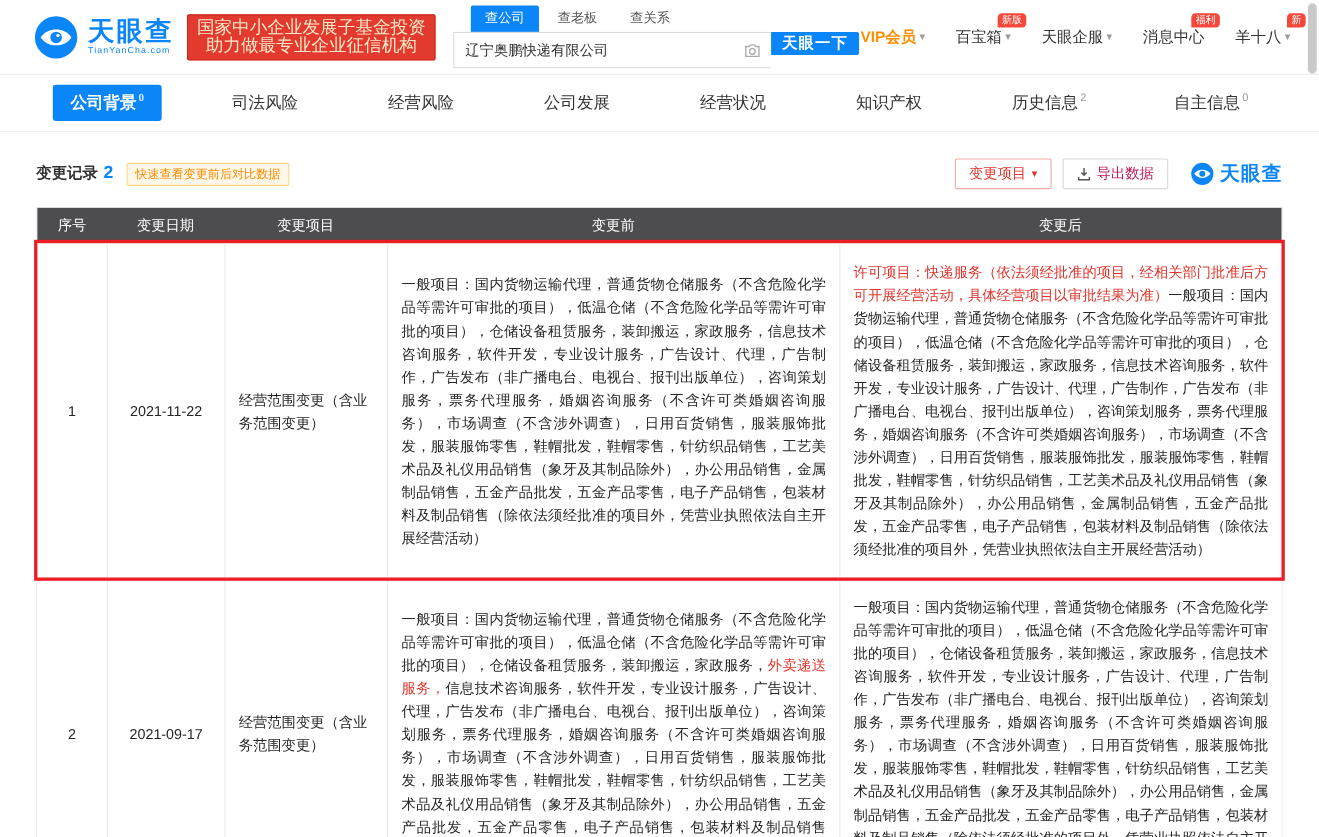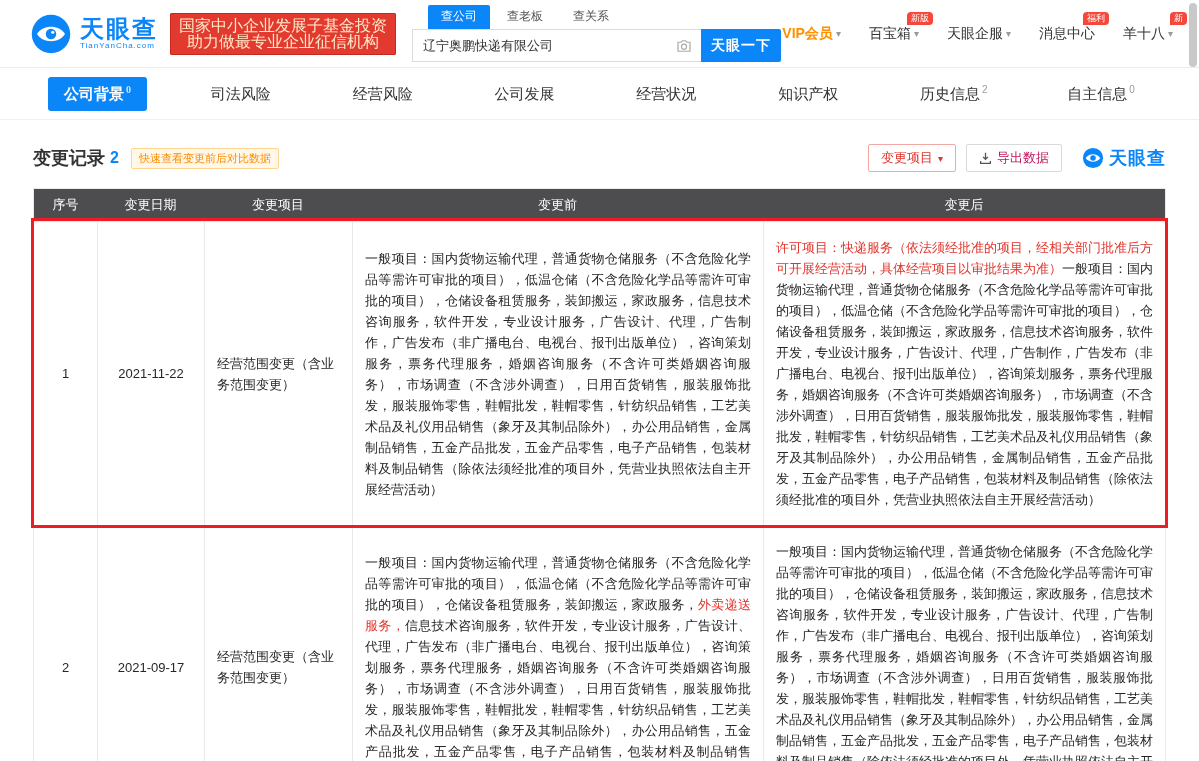--- a/index.html
+++ b/index.html
@@ -23,21 +23,21 @@
   .search-tabs { display:flex; gap:4px; }
   .search-tab { font-size:12px; padding:3px 13px 4px; color:#555; cursor:pointer;
     border-radius:2px 2px 0 0; }
   .search-tab.active { background:#0b86f8; color:#ffffff;margin-left:16px; }
   .search-row { display:flex; }
   .search-input-wrap { width:289px; height:33px; border:1px solid #dcdcdc; border-right:none;
     display:flex; align-items:center; background:#fff; }
   input.search-input { flex:1; border:none; outline:none; font-size:13px; padding:0 10px;
     color:#333; font-family:inherit; background:transparent; }
   .camera-icon { width:18px; height:18px; margin-right:8px; opacity:.55; flex:none; cursor:pointer; }
-  .search-button { width:80px; height:33px; background:#0b86f8; color:#fff; font-size:14px;
+  .search-button { width:80px; height:21px; background:#0b86f8; color:#fff; font-size:14px;
     font-weight:bold; border:none; border-radius:0 2px 2px 0; cursor:pointer;
     font-family:inherit; letter-spacing:1px; }
 
   
   .top-menu { margin-left:auto; display:flex; align-items:center; gap:28px; font-size:14px; }
   .menu-item { position:relative; display:flex; align-items:center; gap:3px; cursor:pointer;
     white-space:nowrap; }
   .menu-item.vip { color:#ff9000; font-weight:bold; }
   .caret { font-size:10px; color:#9b9b9b; }
   .mini-badge { position:absolute; top:-13px; right:-14px; background:#f5483b; color:#fff;
@@ -48,21 +48,21 @@
   .nav-bar { display:flex; align-items:center; justify-content:space-between; height:52px;
     padding:0 48px; border-bottom:1px solid #f0f0f0; background:#fff; }
   .nav-tab { font-size:15px; color:#333; padding:7px 16px; cursor:pointer; position:relative; }
   .nav-tab.active { background:#0b86f8; color:#fff; border-radius:3px; font-weight:bold;font-family:Liberation Serif, serif; }
   .nav-count { font-size:10px; color:#9b9b9b; margin-left:2px; }
   .nav-tab.active .nav-count { color:#cfe6ff; }
 
   
   .section-wrap { padding:24px 33px 0; }
   .section-header { display:flex; align-items:center; margin-bottom:16px; }
-  .page-title { font-size:18px; font-weight:bold; color:#333; }
+  .page-title { font-size:14px; font-weight:bold; color:#333; }
   .title-count { color:#0b86f8; font-weight:bold; margin-left:5px; font-size:16px; }
   .tip-badge { margin-left:12px; font-size:11px; color:#ff8a00; background:#fff8e9;
     border:1px solid #ffd591; padding:2px 7px; border-radius:2px; }
   .header-actions { margin-left:auto; display:flex; align-items:center; gap:10px; }
   .btn { height:28px; padding:0 12px; font-size:13px; display:flex; align-items:center; gap:5px;
     border-radius:2px; background:#fff; cursor:pointer; font-family:inherit; }
   .btn.filter { border:1px solid #f0a9a4; color:#e0342c; }
   .btn.export { border:1px solid #d9d9d9; color:#be185d; }
   .btn .caret { color:inherit; }
   .dl-icon { width:13px; height:13px; display:block; }

